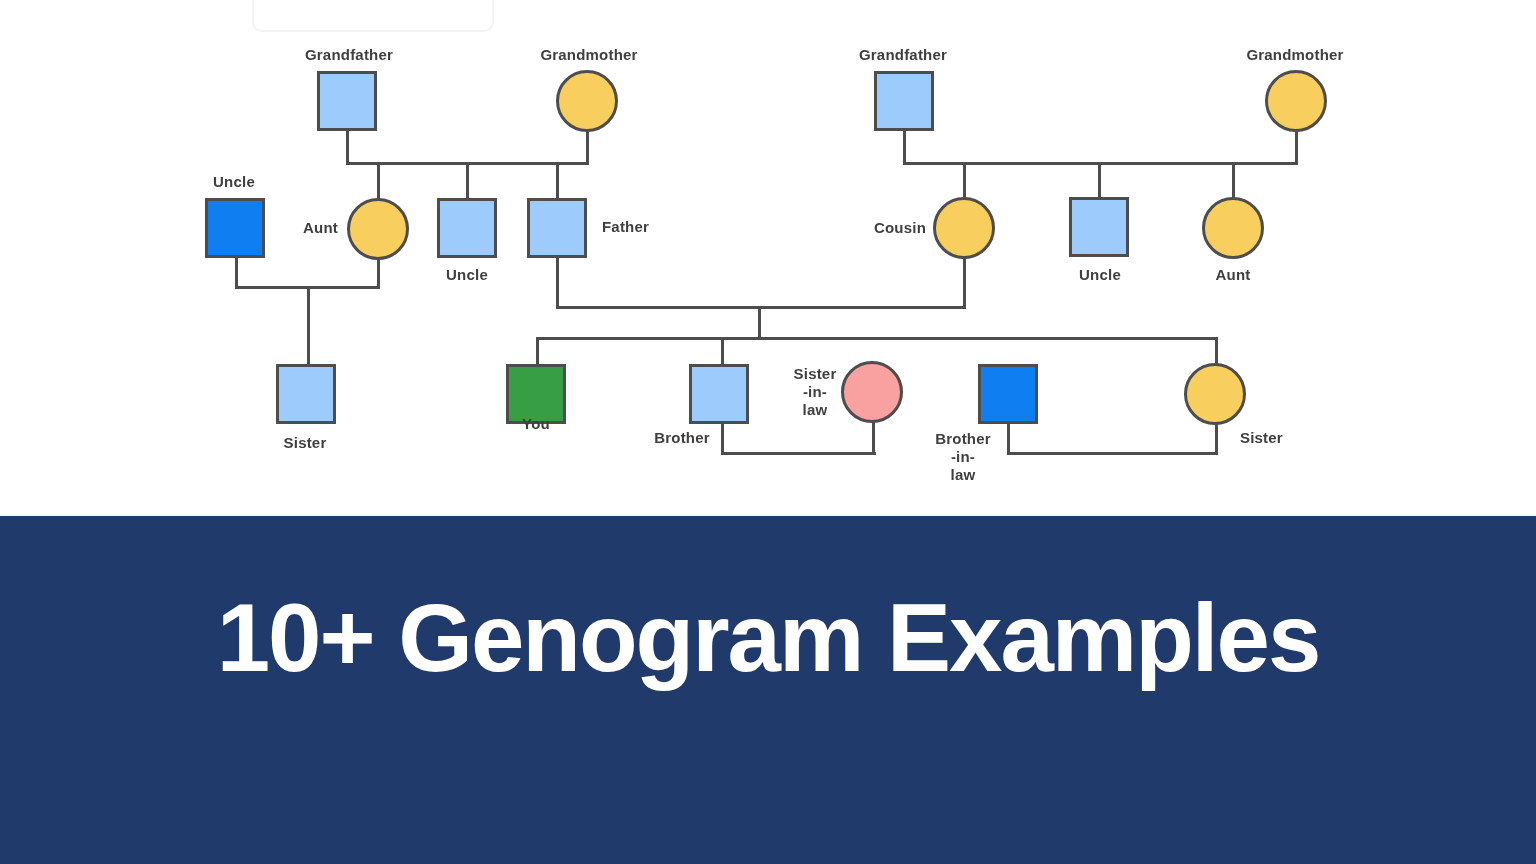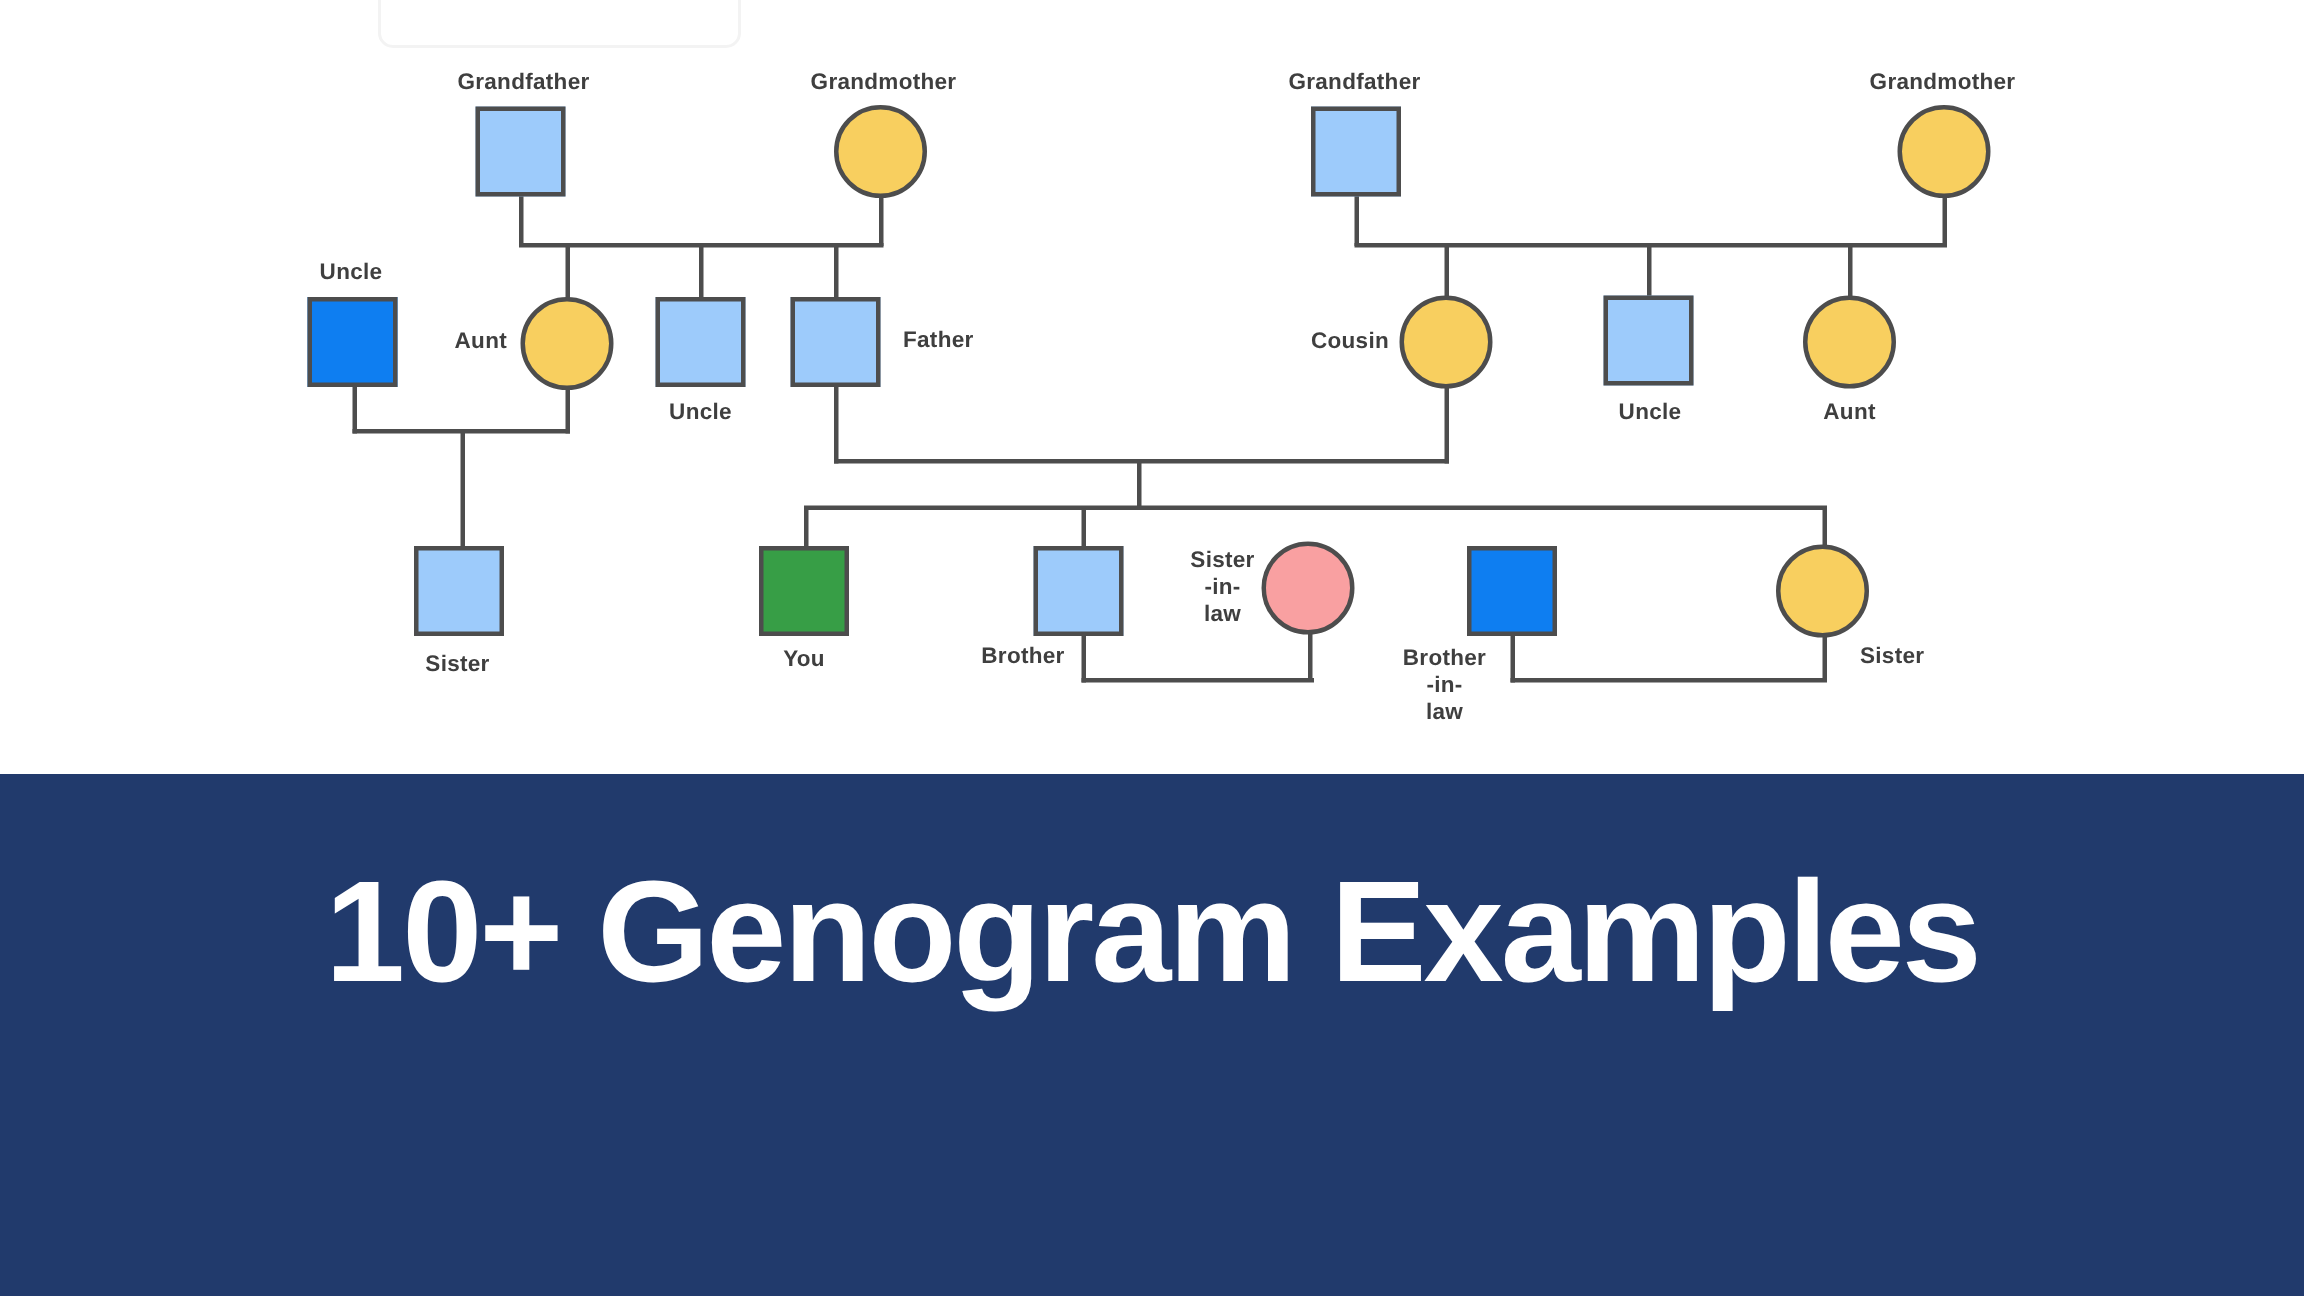--- a/index.html
+++ b/index.html
@@ -14,21 +14,21 @@
   .shape.circle{border-radius:50%;}
   .plabel{position:absolute;font-weight:700;font-size:15px;line-height:18px;
           letter-spacing:.2px;color:var(--label-color,#3F3F3F);white-space:pre-line;
           text-align:center;}
   .plabel.center{transform:translate(-50%,-50%);}
   .plabel.left{transform:translate(0,-50%);text-align:right;}
   .plabel.right{transform:translate(-100%,-50%);text-align:right;}
   
   .banner{position:absolute;left:0;top:516px;width:1536px;height:348px;
           background:var(--banner-bg,#213A6C);text-align:center;color:var(--banner-text,#fff);}
-  .title{margin:0;padding-top:56px;font-weight:800;font-size:96px;line-height:100px;
+  .title{margin:16px;padding-top:56px;font-weight:800;font-size:96px;line-height:100px;
          letter-spacing:-2px;}
   .subtitle{margin-top:18px;font-weight:300;font-size:35px;line-height:40px;
             letter-spacing:21px;text-indent:21px;}
   .brand-row{margin-top:42px;display:flex;align-items:center;justify-content:center;gap:13px;}
   .brand-text{font-weight:400;font-size:29px;letter-spacing:1.5px;}
   .logo-svg{display:block;}
 </style>
 </head>
 <body>
 
@@ -89,21 +89,21 @@
       <div class="plabel center" style="left: 903px; top: 55px;">Grandfather</div>
       <div class="plabel center" style="left: 1295px; top: 55px;">Grandmother</div>
       <div class="plabel center" style="left: 234px; top: 182px;">Uncle</div>
       <div class="plabel right" style="left: 338px; top: 228px;">Aunt</div>
       <div class="plabel center" style="left: 467px; top: 275px;">Uncle</div>
       <div class="plabel left" style="left: 602px; top: 227px;">Father</div>
       <div class="plabel right" style="left: 926px; top: 228px;">Cousin</div>
       <div class="plabel center" style="left: 1100px; top: 275px;">Uncle</div>
       <div class="plabel center" style="left: 1233px; top: 275px;">Aunt</div>
       <div class="plabel center" style="left: 305px; top: 443px;">Sister</div>
-      <div class="plabel center" style="left: 536px; top: 440px;">You</div>
+      <div class="plabel center" style="left: 536px; top: 424px;">You</div>
       <div class="plabel center" style="left: 682px; top: 438px;">Brother</div>
       <div class="plabel center" style="left: 815px; top: 392px;">Sister
 -in-
 law</div>
       <div class="plabel center" style="left: 963px; top: 457px;">Brother
 -in-
 law</div>
       <div class="plabel left" style="left: 1240px; top: 438px;">Sister</div>
     </div>
 

